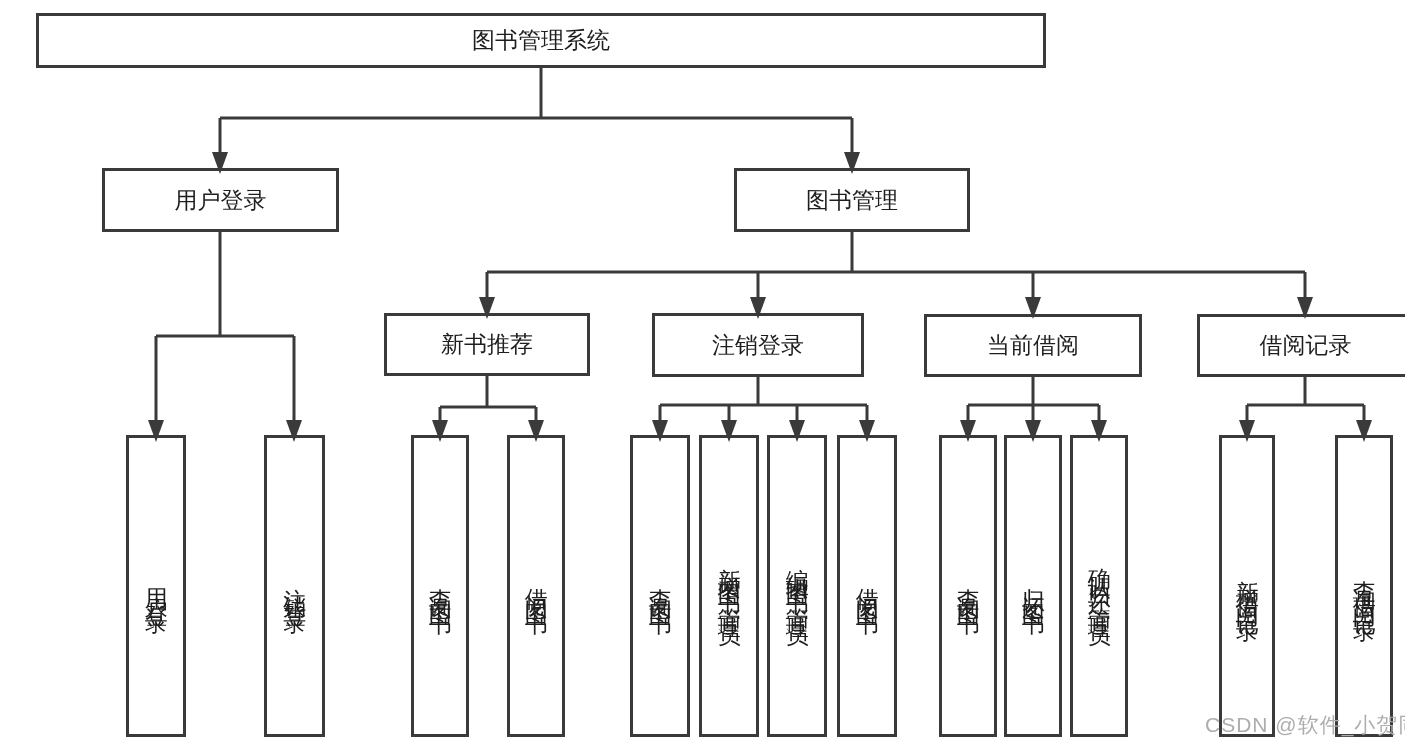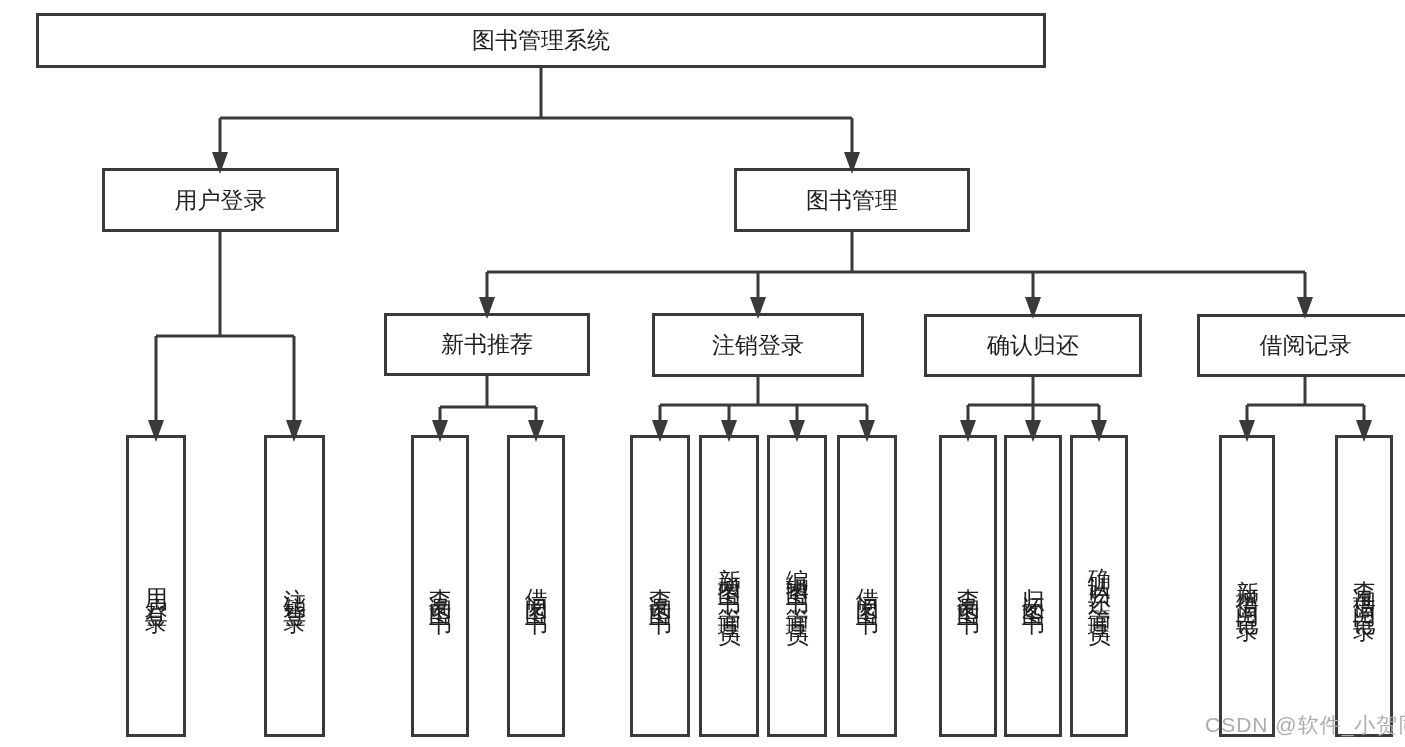--- a/index.html
+++ b/index.html
@@ -124,21 +124,21 @@
     <span>新书推荐</span>
   </div>
 
   <div class="box" style="left:712px;top:168px;width:236px;height:64px">
     <span>图书管理</span>
   </div>
   <div class="box" style="left:630px;top:313px;width:212px;height:64px">
     <span>注销登录</span>
   </div>
   <div class="box" style="left:902px;top:314px;width:218px;height:63px">
-    <span>确认归还</span>
+    <span>当前借阅</span>
   </div>
   <div class="box" style="left:1175px;top:314px;width:217px;height:63px">
     <span>借阅记录</span>
   </div>
 
   <div class="box leaf" style="left:104px;top:435px;width:60px;height:302px">
     <span class="vt">用户登录</span>
   </div>
   <div class="box leaf" style="left:242px;top:435px;width:61px;height:302px">
     <span class="vt">注销登录</span>

